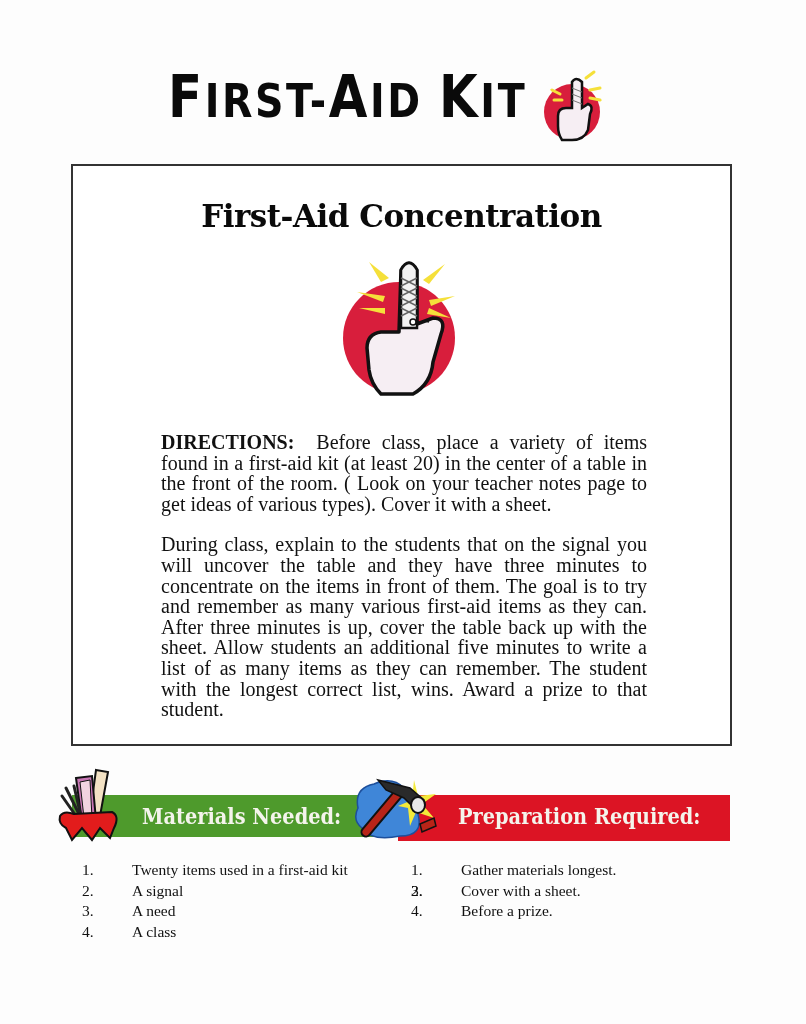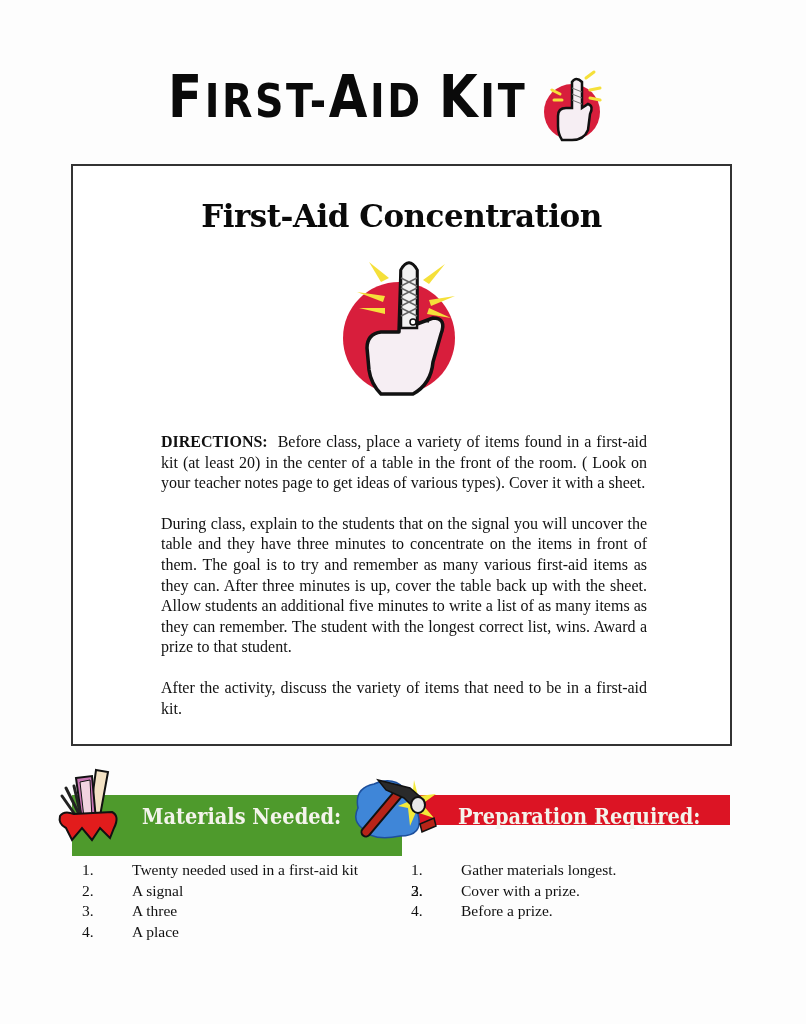--- a/index.html
+++ b/index.html
@@ -39,32 +39,32 @@
       font-family: "DejaVu Serif", serif;
       font-weight: bold;
       font-size: 31px;
       letter-spacing: -0.5px;
       color: #0a0a0a;
     }
     .hand-icon { position: absolute; left: 264px; top: 86px; width: 136px; height: 150px; }
 
     .directions {
       position: absolute; left: 88px; top: 266px; width: 486px;
-      font-size: 16px; line-height: 20.6px;
+      font-size: 20px; line-height: 20.6px;
       text-align: justify;
     }
     .directions p { margin: 0 0 20px 0; }
     .directions b { font-weight: bold; }
 
     .banner-green {
-      position: absolute; left: 72px; top: 795px; width: 330px; height: 61px;
+      position: absolute; left: 72px; top: 795px; width: 330px; height: 42px;
       background: #4e9a2c;
     }
     .banner-red {
-      position: absolute; left: 398px; top: 795px; width: 332px; height: 30px;
+      position: absolute; left: 398px; top: 795px; width: 332px; height: 46px;
       background: #dc1424;
     }
     .banner-label {
       position: absolute; top: 8px;
       font-family: "DejaVu Serif", serif;
       font-weight: bold;
       font-size: 22px;
       color: #f4f4ec;
       white-space: nowrap;
       transform: scaleX(0.88);
@@ -131,21 +131,20 @@
         <path d="M80 26 L64 34 M80 36 L64 44 M80 46 L64 54 M80 56 L64 64"></path>
       </g>
       <path d="M78 72 Q86 68 92 70" stroke="#111" stroke-width="1.5" fill="none"></path>
       <circle cx="76" cy="70" r="3" fill="#fff" stroke="#111" stroke-width="1.5"></circle>
     </svg>
   </div>
 
   <div class="directions">
     <p><b>DIRECTIONS:</b>&nbsp; <span>Before class, place a variety of items found in a first-aid kit (at least 20) in the center of a table in the front of the room. ( Look on your teacher notes page to get ideas of various types).  Cover it with a sheet.</span></p>
     <p>During class, explain to the students that on the signal you will uncover the table  and they have three minutes to concentrate on the items in front of them.  The goal is to try and remember as many various first-aid items as they can.  After three minutes is up, cover the table back up with the sheet.  Allow students an additional five minutes to write a list of as many items as they can remember.  The student with the longest correct list, wins.  Award a prize to that student.</p>
-    <p>After the activity, discuss the variety of items that need to be in a first-aid kit.</p>
   </div>
 </div>
 
 <div class="banner-green">
   <span class="banner-label">Materials Needed:</span>
 </div>
 <div class="banner-red">
   <span class="banner-label">Preparation Required:</span>
 </div>
 
@@ -169,24 +168,24 @@
     <polygon points="62,6 66,22 84,20 70,30 82,44 64,38 58,52 56,34 46,32 60,26" fill="#f3ea3a"></polygon>
     <line x1="14" y1="58" x2="46" y2="20" stroke="#111" stroke-width="11" stroke-linecap="round"></line>
     <line x1="14" y1="58" x2="46" y2="20" stroke="#b82418" stroke-width="7" stroke-linecap="round"></line>
     <path d="M26 6 L58 14 L72 26 L64 36 L52 24 L34 16 Z" fill="#2a2a2a" stroke="#111" stroke-width="1.5"></path>
     <ellipse cx="66" cy="31" rx="7" ry="8" fill="#e8e8e8" stroke="#111" stroke-width="2"></ellipse>
     <path d="M68 50 L82 44 L84 52 L70 58 Z" fill="#b82418" stroke="#111" stroke-width="1.5"></path>
   </svg>
 </div>
 
 <ul class="list list-materials">
-  <li><span class="num">1.</span><span>Twenty needed used in a first-aid kit</span></li>
+  <li><span class="num">1.</span><span>Twenty items used in a first-aid kit</span></li>
   <li><span class="num">2.</span><span>A signal</span></li>
-  <li><span class="num">3.</span><span>A three</span></li>
-  <li><span class="num">4.</span><span>A place</span></li>
+  <li><span class="num">3.</span><span>A need</span></li>
+  <li><span class="num">4.</span><span>A class</span></li>
 </ul>
 
 <ul class="list list-prep">
   <li><span class="num">1.</span><span>Gather materials longest.</span></li>
   <li><span class="num">2.</span></li>
-  <li><span class="num">3.</span><span>Cover with a prize.</span></li>
+  <li><span class="num">3.</span><span>Cover with a sheet.</span></li>
   <li><span class="num">4.</span><span>Before a prize.</span></li>
 </ul>
 
 </body></html>

